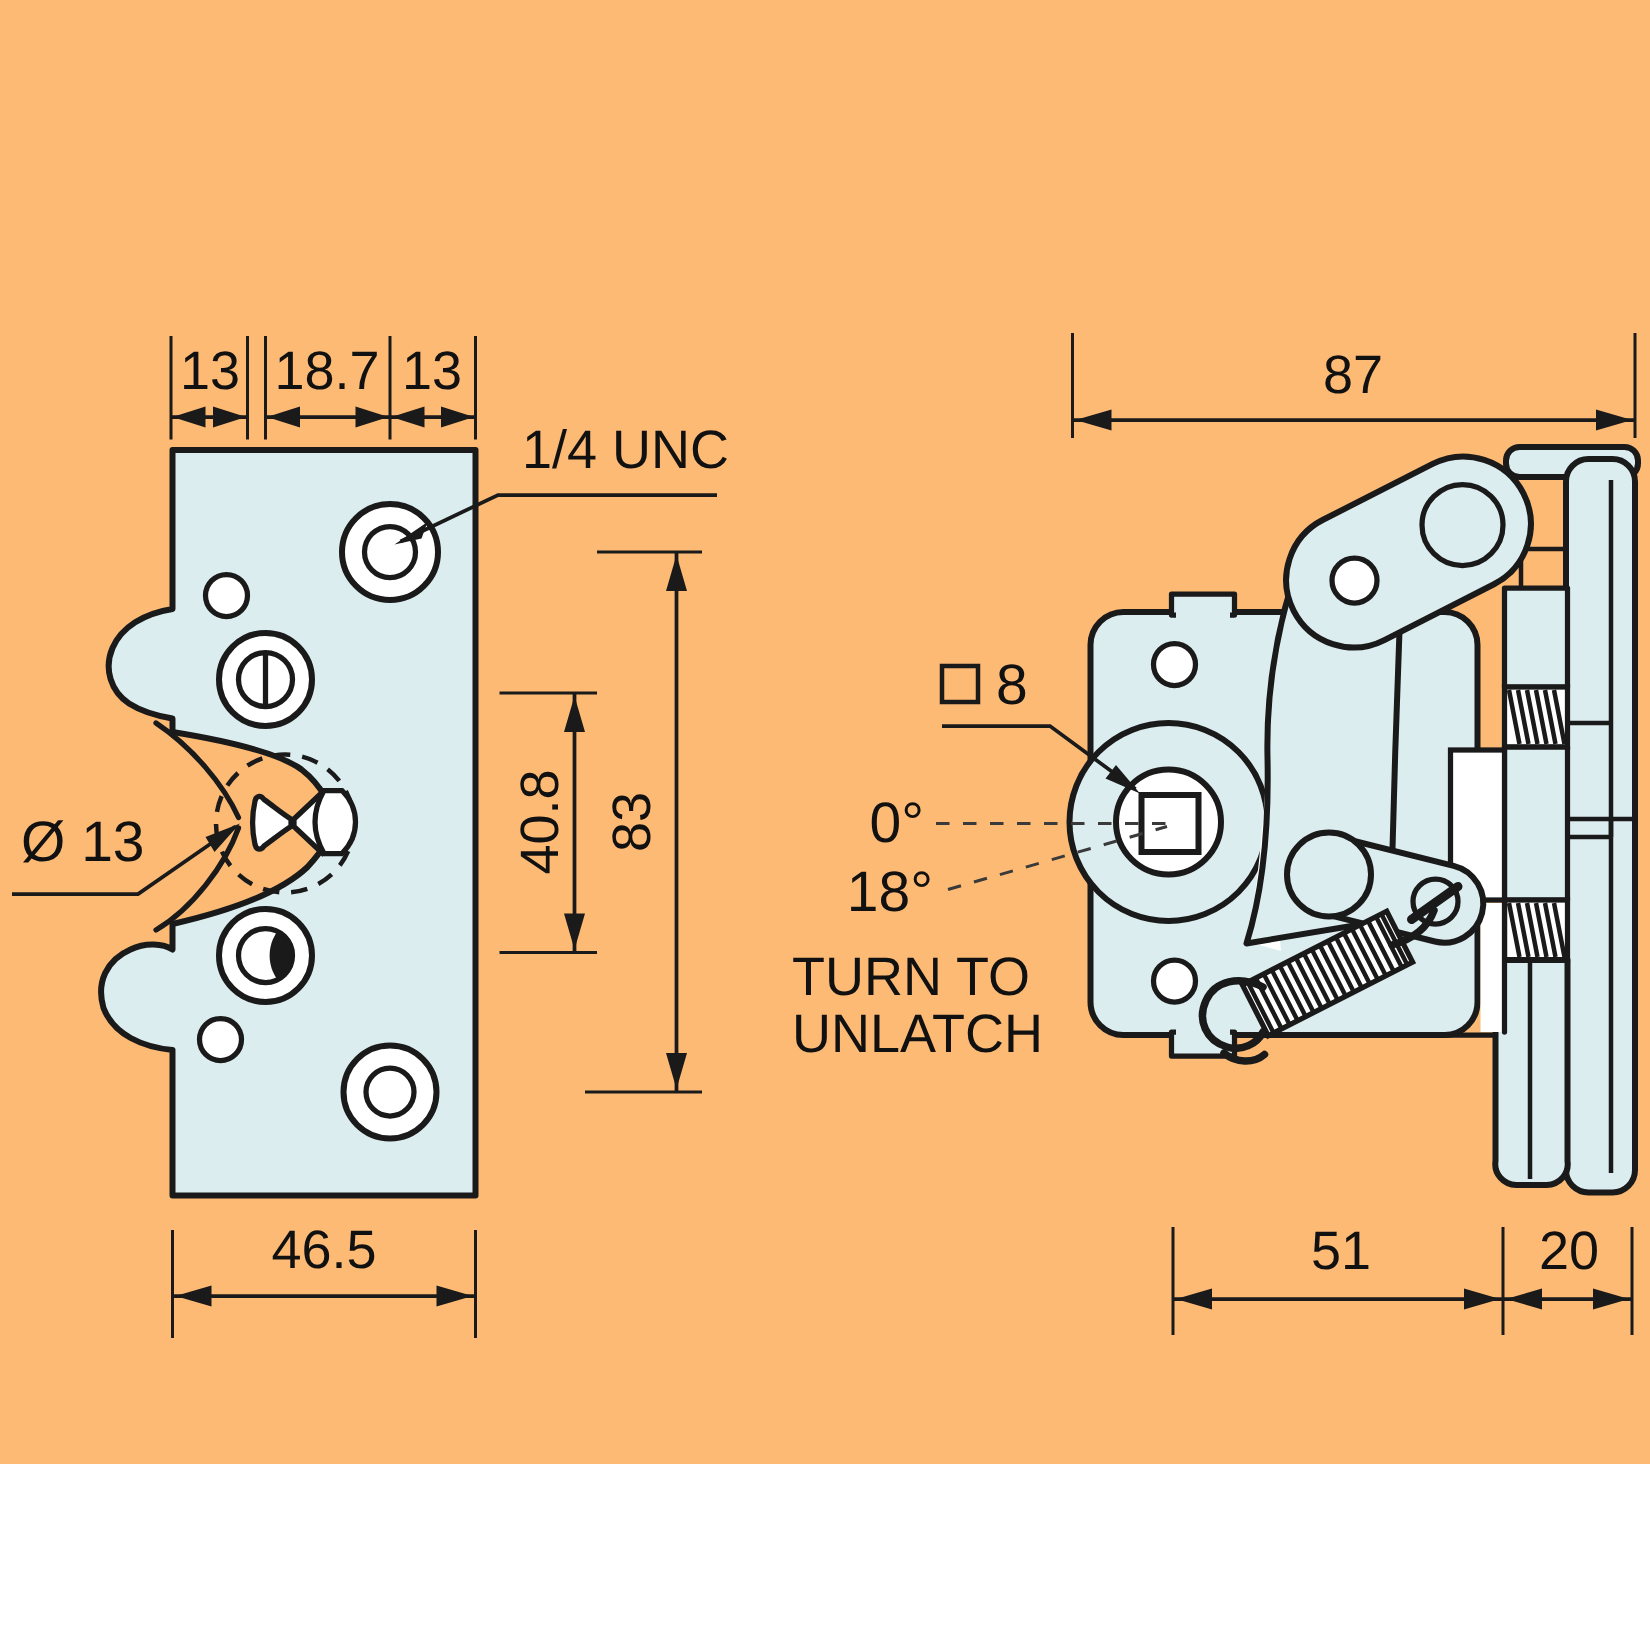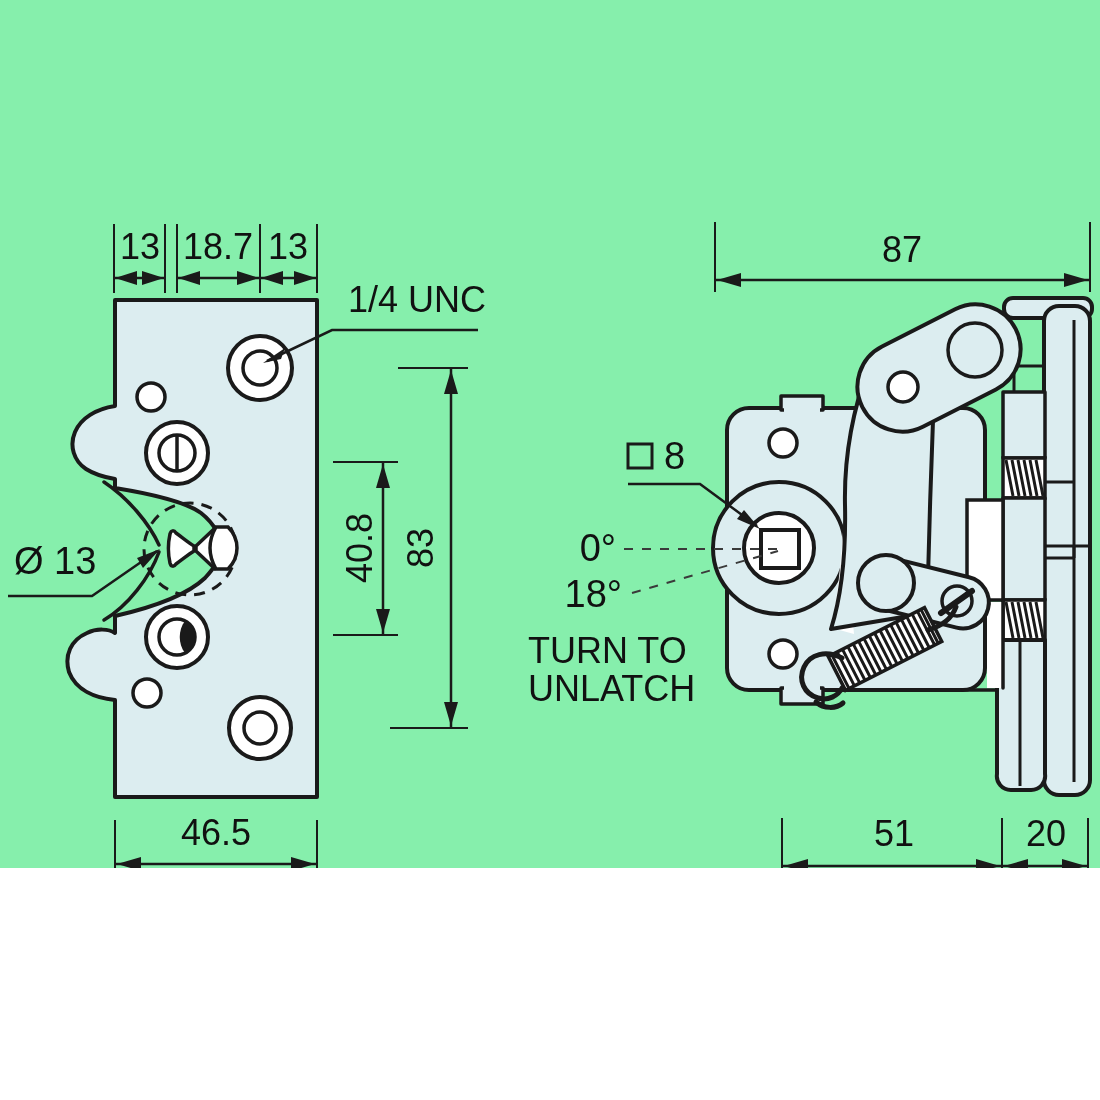--- a/index.html
+++ b/index.html
@@ -1,16 +1,16 @@
 <!DOCTYPE html>
 <html><head>
 <meta charset="utf-8">
 <style>
   html,body{margin:0;padding:0;background:#ffffff;}
-  .stage{width:1100px;height:868px;position:relative;background:#86efac;overflow:hidden;}
+  .stage{width:1100px;height:976px;position:relative;background:#fdba74;overflow:hidden;}
   svg{display:block;}
   text{font-family:"Liberation Sans","DejaVu Sans",sans-serif;fill:#111;}
   .dimtxt{font-size:36px;}
   .lbltxt{font-size:36px;}
   .big{font-size:38px;}
   .part{fill:#dcedf0;stroke:#1a1a1a;stroke-width:4;stroke-linejoin:round;}
   .part3{fill:#dcedf0;stroke:#1a1a1a;stroke-width:3.5;stroke-linejoin:round;}
   .hole{fill:#ffffff;stroke:#1a1a1a;stroke-width:3.5;}
   .hole4{fill:#ffffff;stroke:#1a1a1a;stroke-width:4;}
   .cyanhole{fill:#dcedf0;stroke:#1a1a1a;stroke-width:3.5;}

